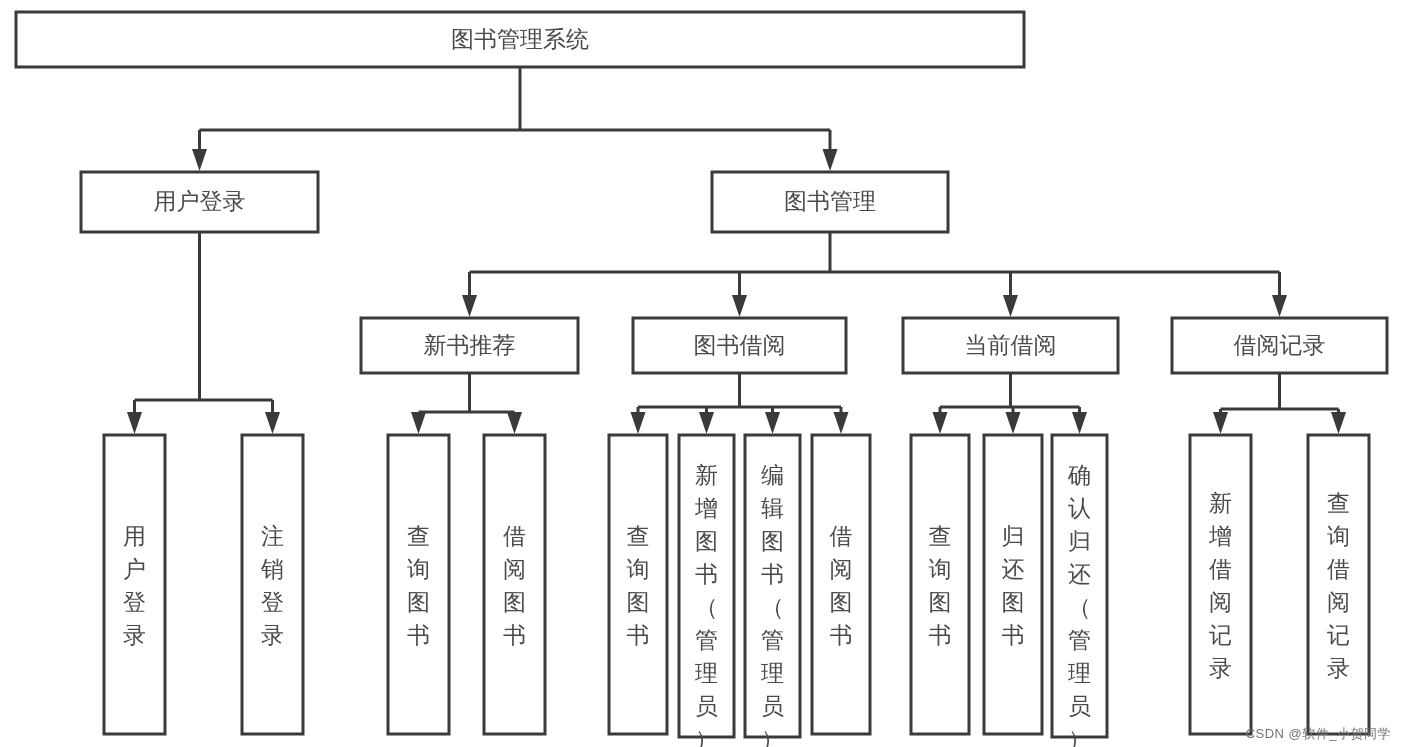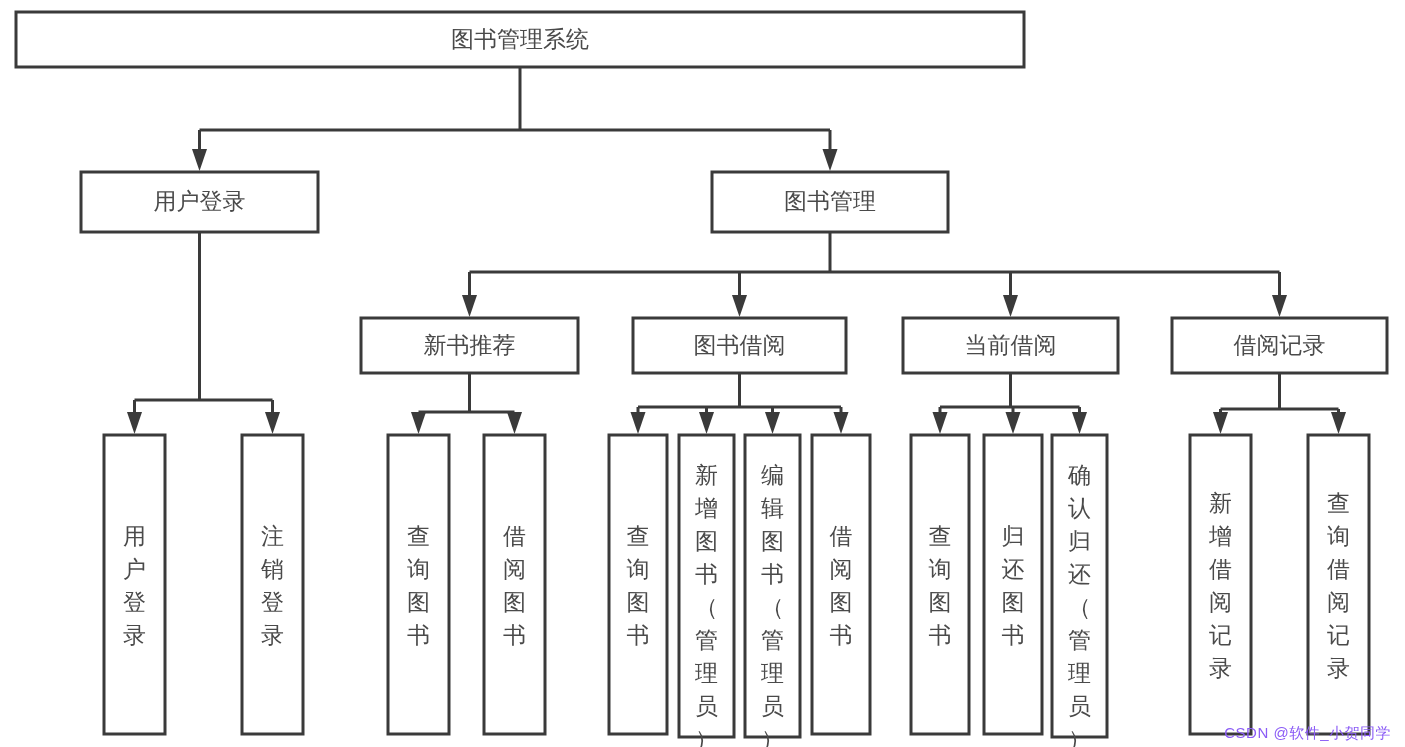--- a/index.html
+++ b/index.html
@@ -51,22 +51,22 @@
   .node-label-vert {
     fill: #4a4a4a;
     font-family: "Liberation Sans", "DejaVu Sans", sans-serif;
     font-size: 23px;
     text-anchor: middle;
   }
   .watermark {
     position: absolute;
     right: 14px;
     bottom: 4px;
-    color: #8b5cf6;
-    font-size: 15px;
+    color: #737373;
+    font-size: 13px;
     font-family: "Liberation Sans", "DejaVu Sans", sans-serif;
     letter-spacing: 0.5px;
     white-space: nowrap;
     user-select: none;
   }
 </style>
 </head>
 <body>
 
 <div id="diagram-root">

